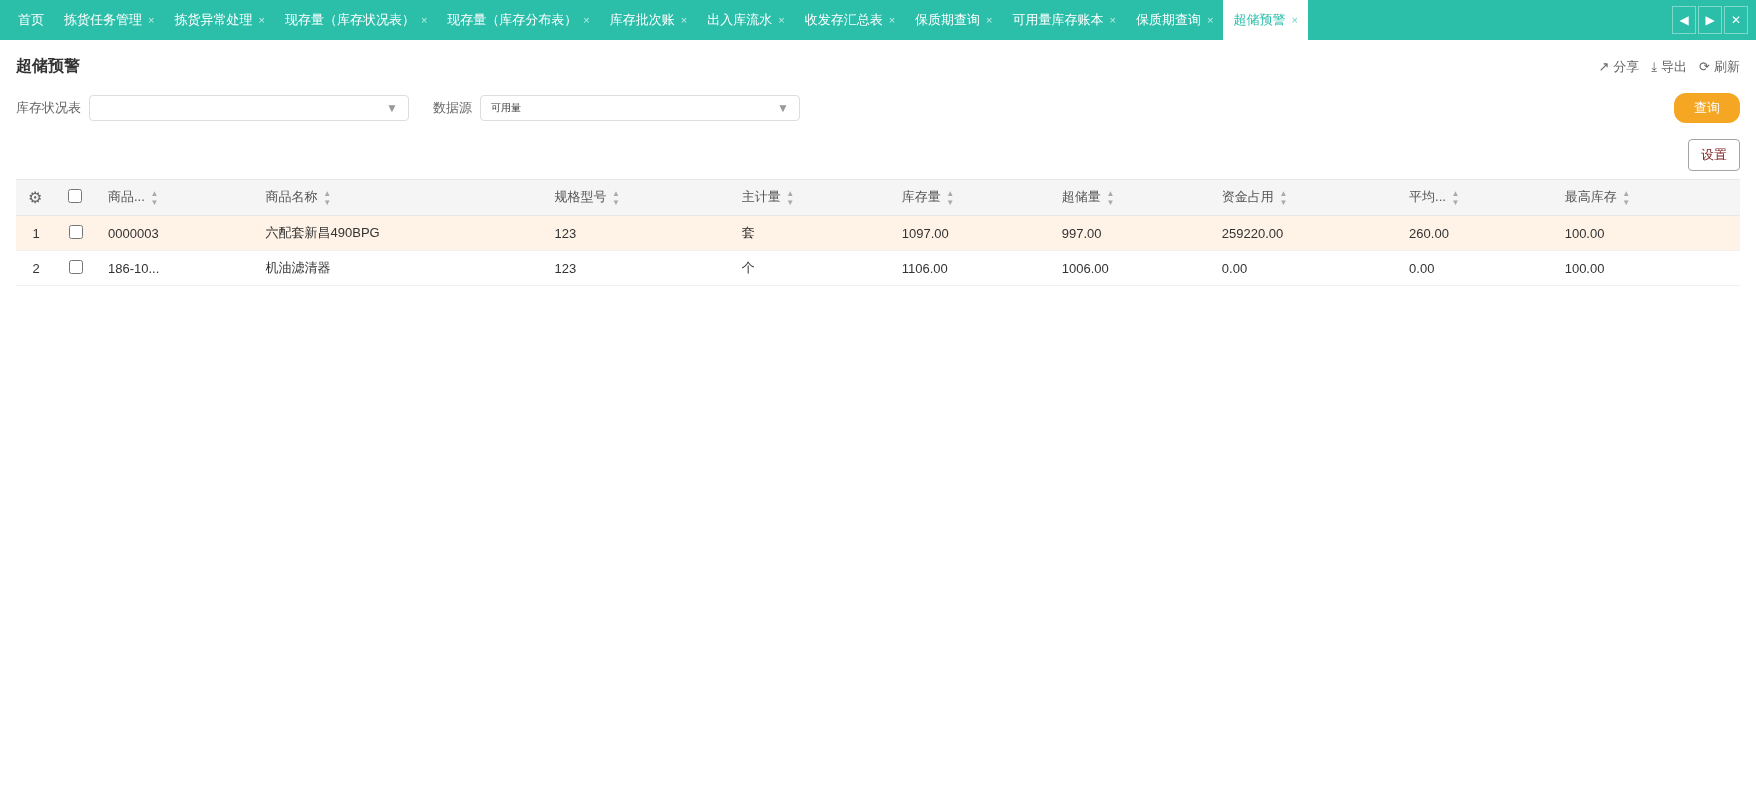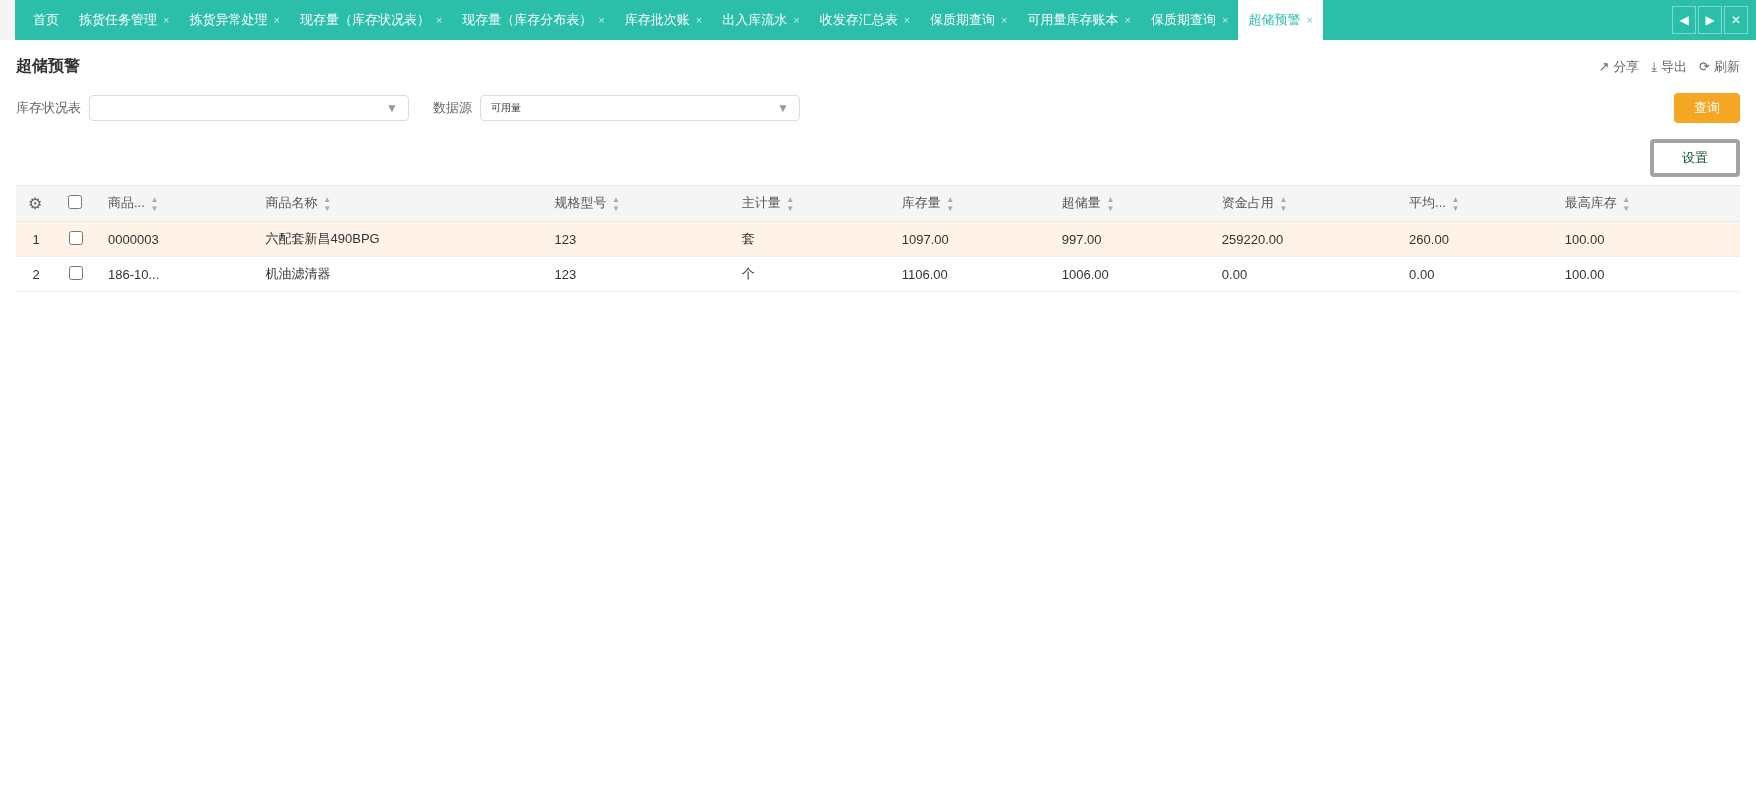--- a/index.html
+++ b/index.html
@@ -6,21 +6,20 @@
     body { font-family: "Microsoft YaHei", "PingFang SC", Arial, sans-serif; font-size: 13px; background: #f5f5f5; color: #333; }
 
     
     .top-nav {
       background: #2bbfaa;
       display: flex;
       align-items: center;
       height: 40px;
       padding: 4px 8px;
       overflow: hidden;
-      margin-left: 15px;
     }
     .top-nav .nav-item {
       display: flex;
       align-items: center;
       padding: 0 10px;
       height: 40px;
       color: #fff;
       font-size: 13px;
       cursor: pointer;
       white-space: nowrap;
@@ -131,31 +130,31 @@
 
     .action-buttons {
       margin-left: auto;
       display: flex;
       gap: 8px;
     }
     .btn-query {
       background: #f5a623;
       color: #fff;
       border: none;
-      border-radius: 4px;
+      border-radius: 12px;
       padding: 6px 20px;
       cursor: pointer;
       font-size: 13px;
     }
     .btn-settings {
       background: #fff;
-      color: #14532d;
-      border: 4px solid #a3a3a3;
+      color: #7f1d1d;
+      border: 1px solid #a3a3a3;
       border-radius: 4px;
-      padding: 6px 28px;
+      padding: 6px 12px;
       cursor: pointer;
       font-size: 13px;
     }
 
     
     .data-table {
       width: 100%;
       border-collapse: collapse;
       font-size: 13px;
     }

